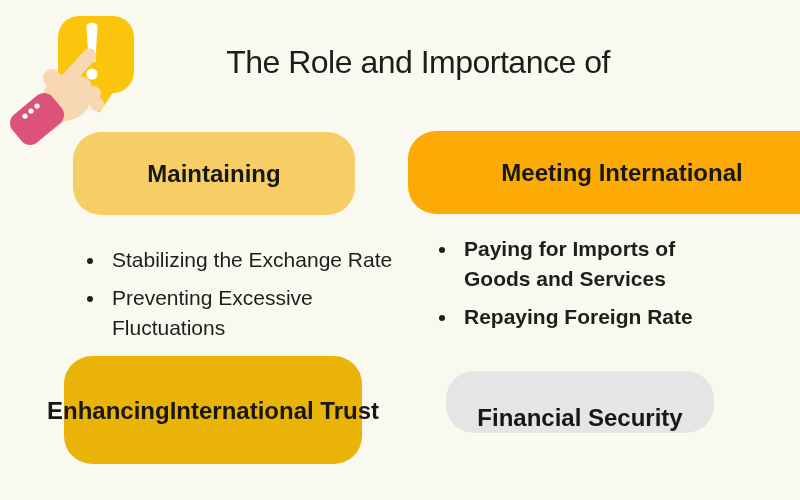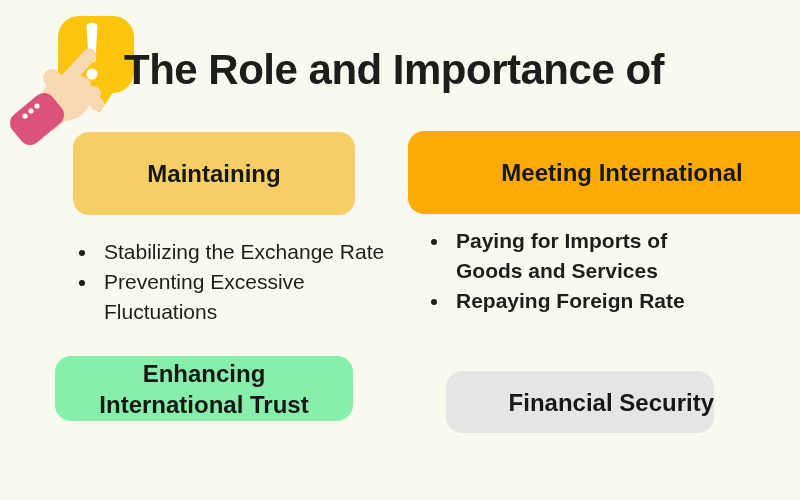--- a/index.html
+++ b/index.html
@@ -10,42 +10,42 @@
     font-family:"Liberation Sans", sans-serif;
     color:#1D1D1B;
     overflow:hidden;
   }
   
   #header-icon{
     position:absolute;left:0;top:0;width:160px;height:150px;
   }
   #title{
     position:absolute;left:124px;top:14px;width:588px;
-    font-weight:bold;font-size:42px;line-height:55px;
+    text-align:center;font-weight:normal;font-size:32px;line-height:55px;
     letter-spacing:-0.5px;color:#1D1D1B;
   }
   #title .tline{display:block;white-space:nowrap;}
   
   .card{
-    position:absolute;display:flex;flex-direction:column;
+    position:absolute;display:flex;flex-direction:row;
     align-items:center;justify-content:center;
-    border-radius:16px;text-align:center;
+    border-radius:28px;text-align:center;
     font-weight:bold;font-size:24px;line-height:31px;color:#171715;
   }
   .card span{display:block;white-space:nowrap;}
   #card-currency{left:73px;top:132px;width:282px;height:83px;background:#F6CE65;}
   #card-payment{left:408px;top:131px;width:428px;height:83px;background:#FCAB06;}
-  #card-trust{left:55px;top:356px;width:298px;height:65px;background:#86efac;}
+  #card-trust{left:64px;top:356px;width:298px;height:108px;background:#eab308;}
   #card-security{left:446px;top:371px;width:268px;height:62px;background:#e5e5e5;align-items:flex-end;}
   
   .bullets{
     position:absolute;margin:0;padding:0 0 0 20px;
     font-size:21px;line-height:30px;color:#1E1E1C;list-style:disc outside;
   }
-  .bullets li{margin:0;padding-left:6px;}
+  .bullets li{margin:8px;padding-left:6px;}
   .bullets span{display:block;white-space:nowrap;}
   #bullets-left{left:78px;top:237px;}
   #bullets-right{left:430px;top:226px;font-weight:bold;}
 </style>
 </head>
 <body>
 
 <div id="canvas">
 
   <svg id="header-icon" viewBox="0 0 160 150" aria-hidden="true">

